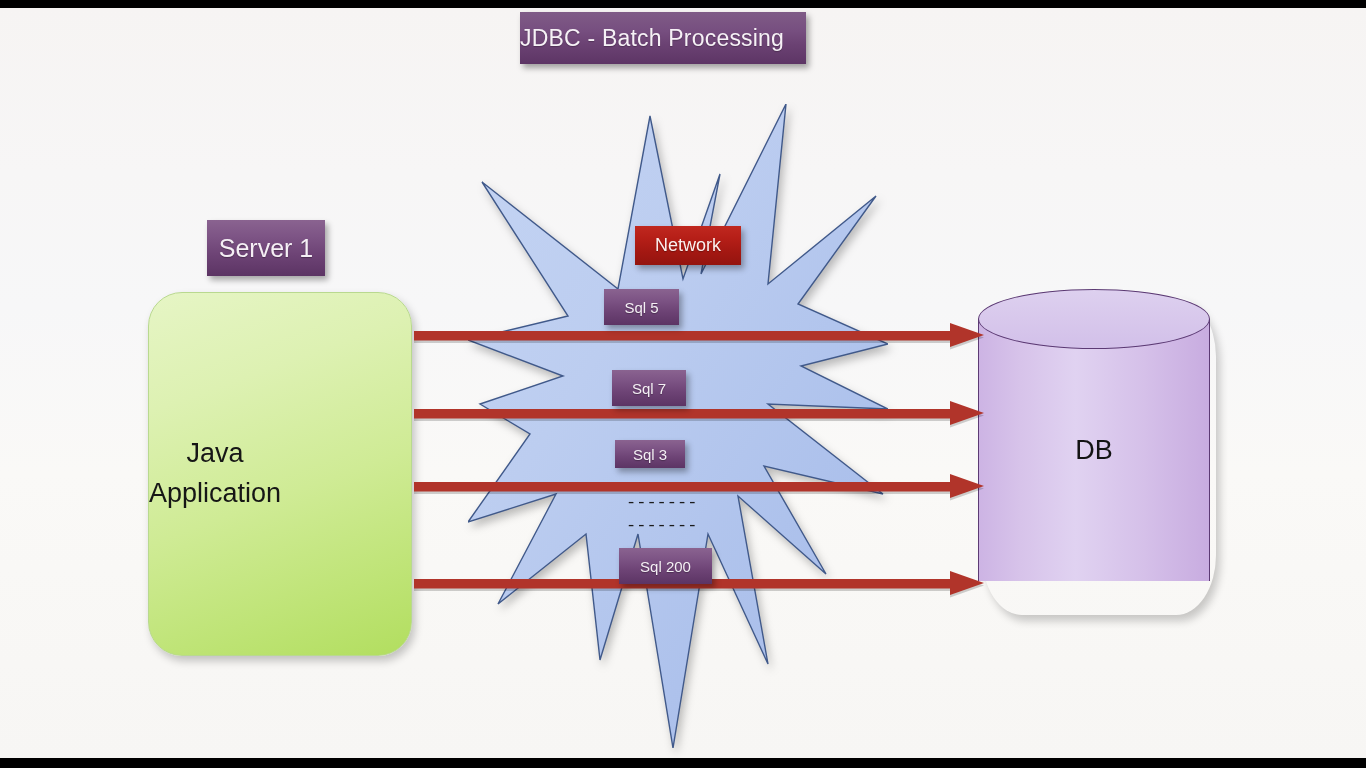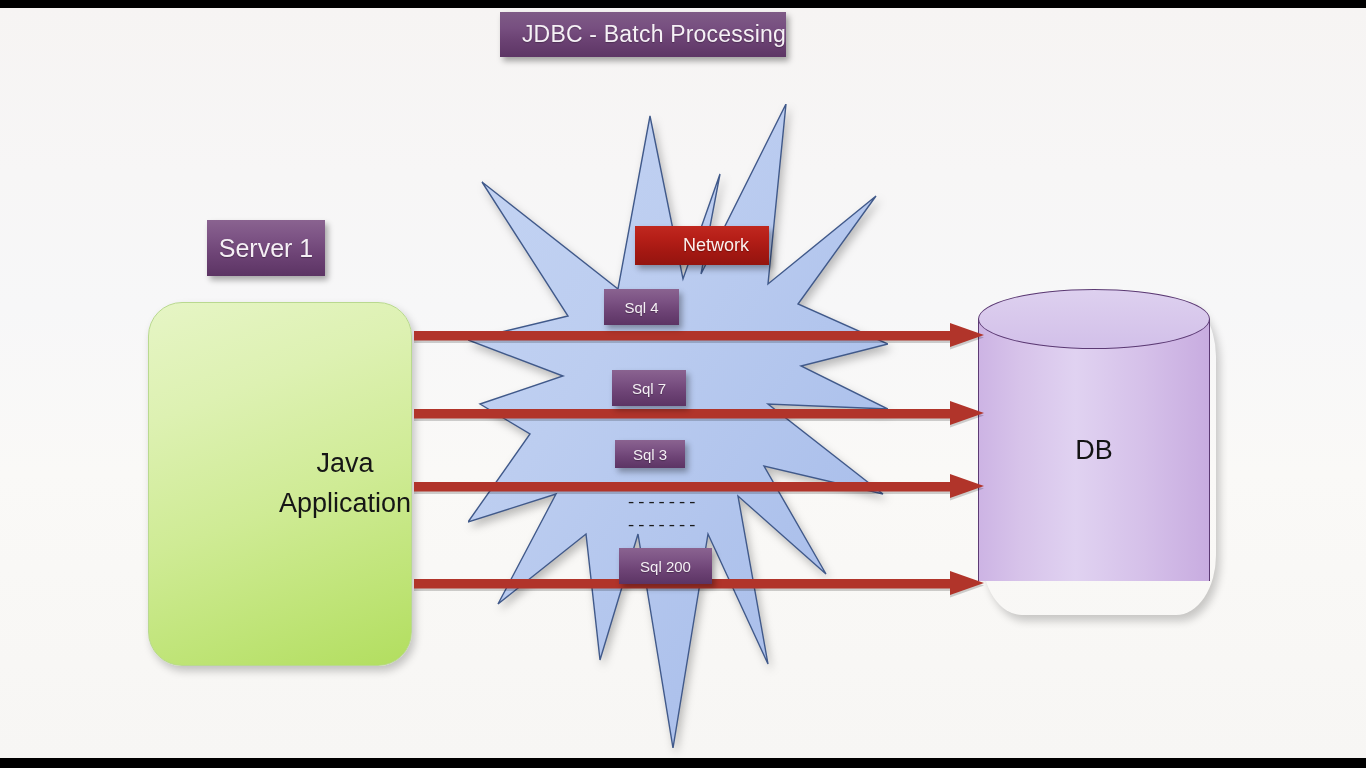--- a/index.html
+++ b/index.html
@@ -42,29 +42,29 @@
     width: 1366px; height: 750px;
     background: linear-gradient(180deg, #f6f4f3 0%, #f7f6f6 22%, #f7f7f8 40%, #faf9f7 62%, #f7f6f4 100%);
     overflow: hidden;
   }
 
   
   .layer { position: absolute; }
 
   
   #title-banner {
-    left: 500px;
+    left: 520px;
     top: 4px;
     width: 286px;
-    height: 45px;
+    height: 52px;
     background: linear-gradient(180deg, #7f5b86 0%, #774f80 35%, #6b4273 62%, #5d3565 100%);
     box-shadow: 3px 4px 6px rgba(0,0,0,0.35);
     display: flex;
     align-items: center;
-    justify-content: flex-end;
+    justify-content: flex-start;
     z-index: 40;
   }
   #title-banner .txt {
     color: #f6f1f6;
     font-size: 23px;
     letter-spacing: 0.2px;
     white-space: nowrap;
     text-shadow: 0 1px 1px rgba(0,0,0,0.25);
   }
 
@@ -97,36 +97,35 @@
     background: linear-gradient(180deg, #c0281f 0%, #b61f18 30%, #a41812 65%, #94140f 100%);
     box-shadow: 3px 4px 6px rgba(0,0,0,0.33);
     display: flex;
     align-items: center;
     justify-content: center;
     color: #fdf0ee;
     font-size: 18px;
     text-shadow: 0 1px 1px rgba(0,0,0,0.3);
     white-space: nowrap;
     z-index: 34;
-    padding-left: 28px;
   }
 
   
   #java-app-box {
     left: 148px;
-    top: 294px;
+    top: 284px;
     width: 262px;
     height: 362px;
     border-radius: 34px;
     background: linear-gradient(160deg, #e6f5c5 0%, #ddf1b2 26%, #cfeb95 55%, #bfe477 80%, #b2de5f 100%);
     border: 1px solid #b9d98f;
     box-shadow: 3px 5px 8px rgba(0,0,0,0.22);
     display: flex;
     align-items: center;
-    justify-content: flex-end;
+    justify-content: flex-start;
     z-index: 18;
   }
   #java-app-box .txt {
     color: #161616;
     font-size: 27px;
     line-height: 1.48;
     text-align: center;
     white-space: pre-line;
   }
 
@@ -291,21 +290,21 @@
           <polygon points="536,5.5 570,17.5 536,29.5" fill="rgba(0,0,0,0.18)"></polygon>
         </g>
         <rect x="0" y="12" width="542" height="9.5" fill="#b1342a"></rect>
         <polygon points="536,4 570,16 536,28" fill="#b1342a"></polygon>
       </svg>
     </div>
 
     <div class="layer ellipsis-mark" id="ellipsis-1">-------</div>
     <div class="layer ellipsis-mark" id="ellipsis-2">-------</div>
 
-    <div class="layer plate sql-plate" id="sql1-plate">Sql 4</div>
+    <div class="layer plate sql-plate" id="sql1-plate">Sql 5</div>
     <div class="layer plate sql-plate" id="sql2-plate">Sql 7</div>
     <div class="layer plate sql-plate" id="sql3-plate">Sql 3</div>
     <div class="layer plate sql-plate" id="sql100-plate">Sql 200</div>
 
     <div class="layer" id="network-plate">Network</div>
 
     <div class="layer plate" id="server1-plate">Server 1</div>
 
     <div class="layer" id="title-banner">
       <span class="txt">JDBC - Batch Processing</span>

